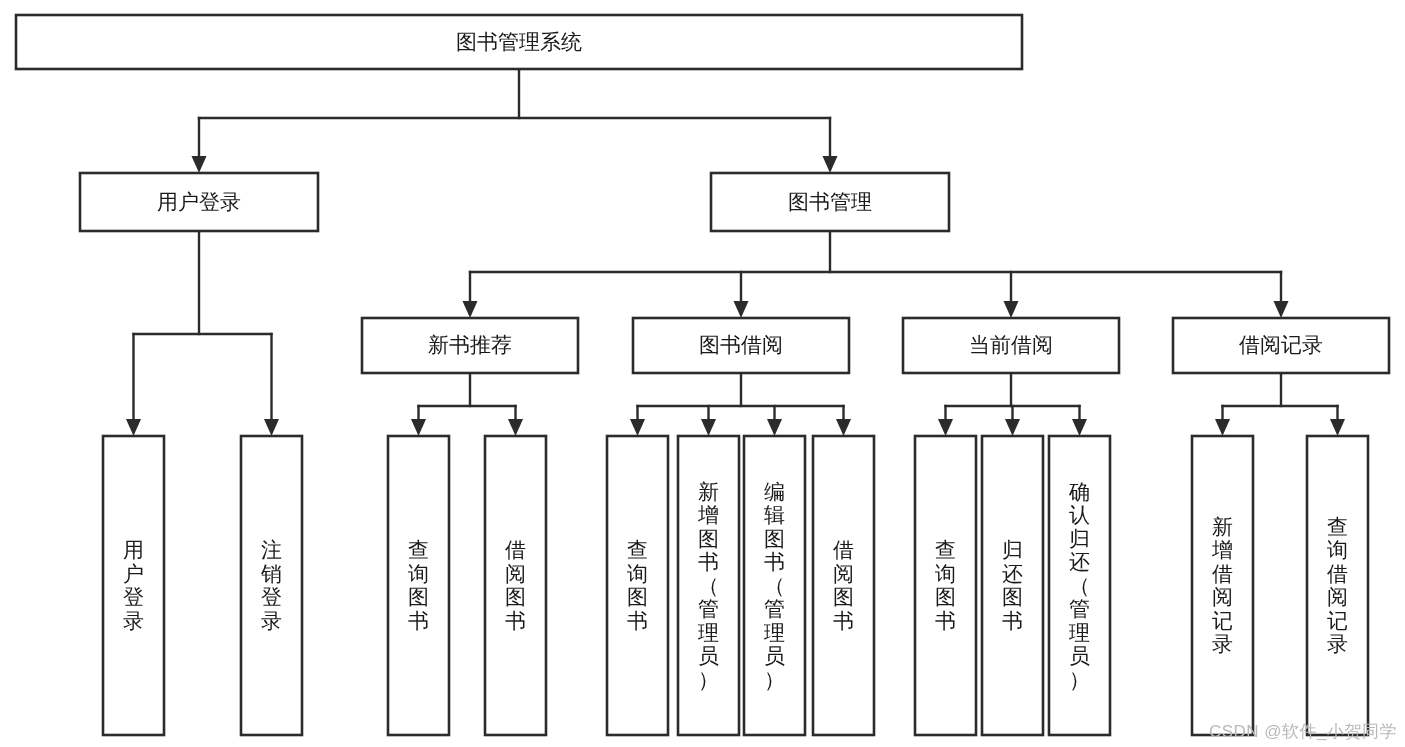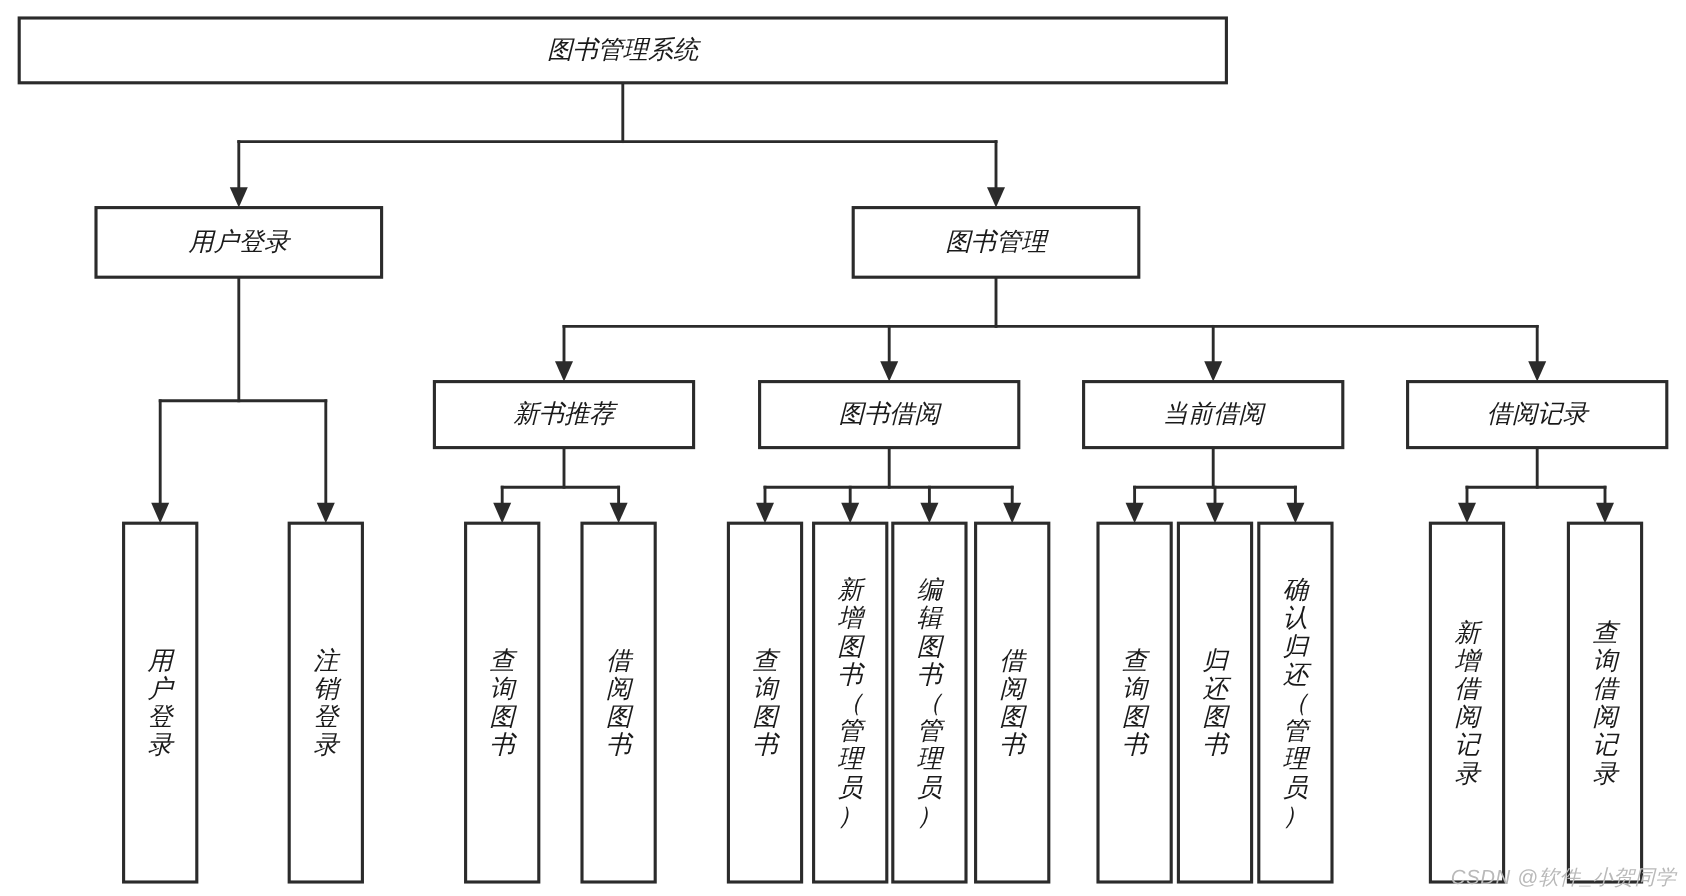--- a/index.html
+++ b/index.html
@@ -9,21 +9,20 @@
   }
   body {
     font-family: "Liberation Sans", "DejaVu Sans", sans-serif;
   }
   #diagram-root {
     position: relative;
     width: 1405px;
     height: 747px;
     background: #ffffff;
     overflow: hidden;
-    font-style: italic;
   }
   svg.diagram-canvas {
     position: absolute;
     top: 0;
     left: 0;
     width: 1405px;
     height: 747px;
   }
   .node-box {
     fill: #ffffff;

